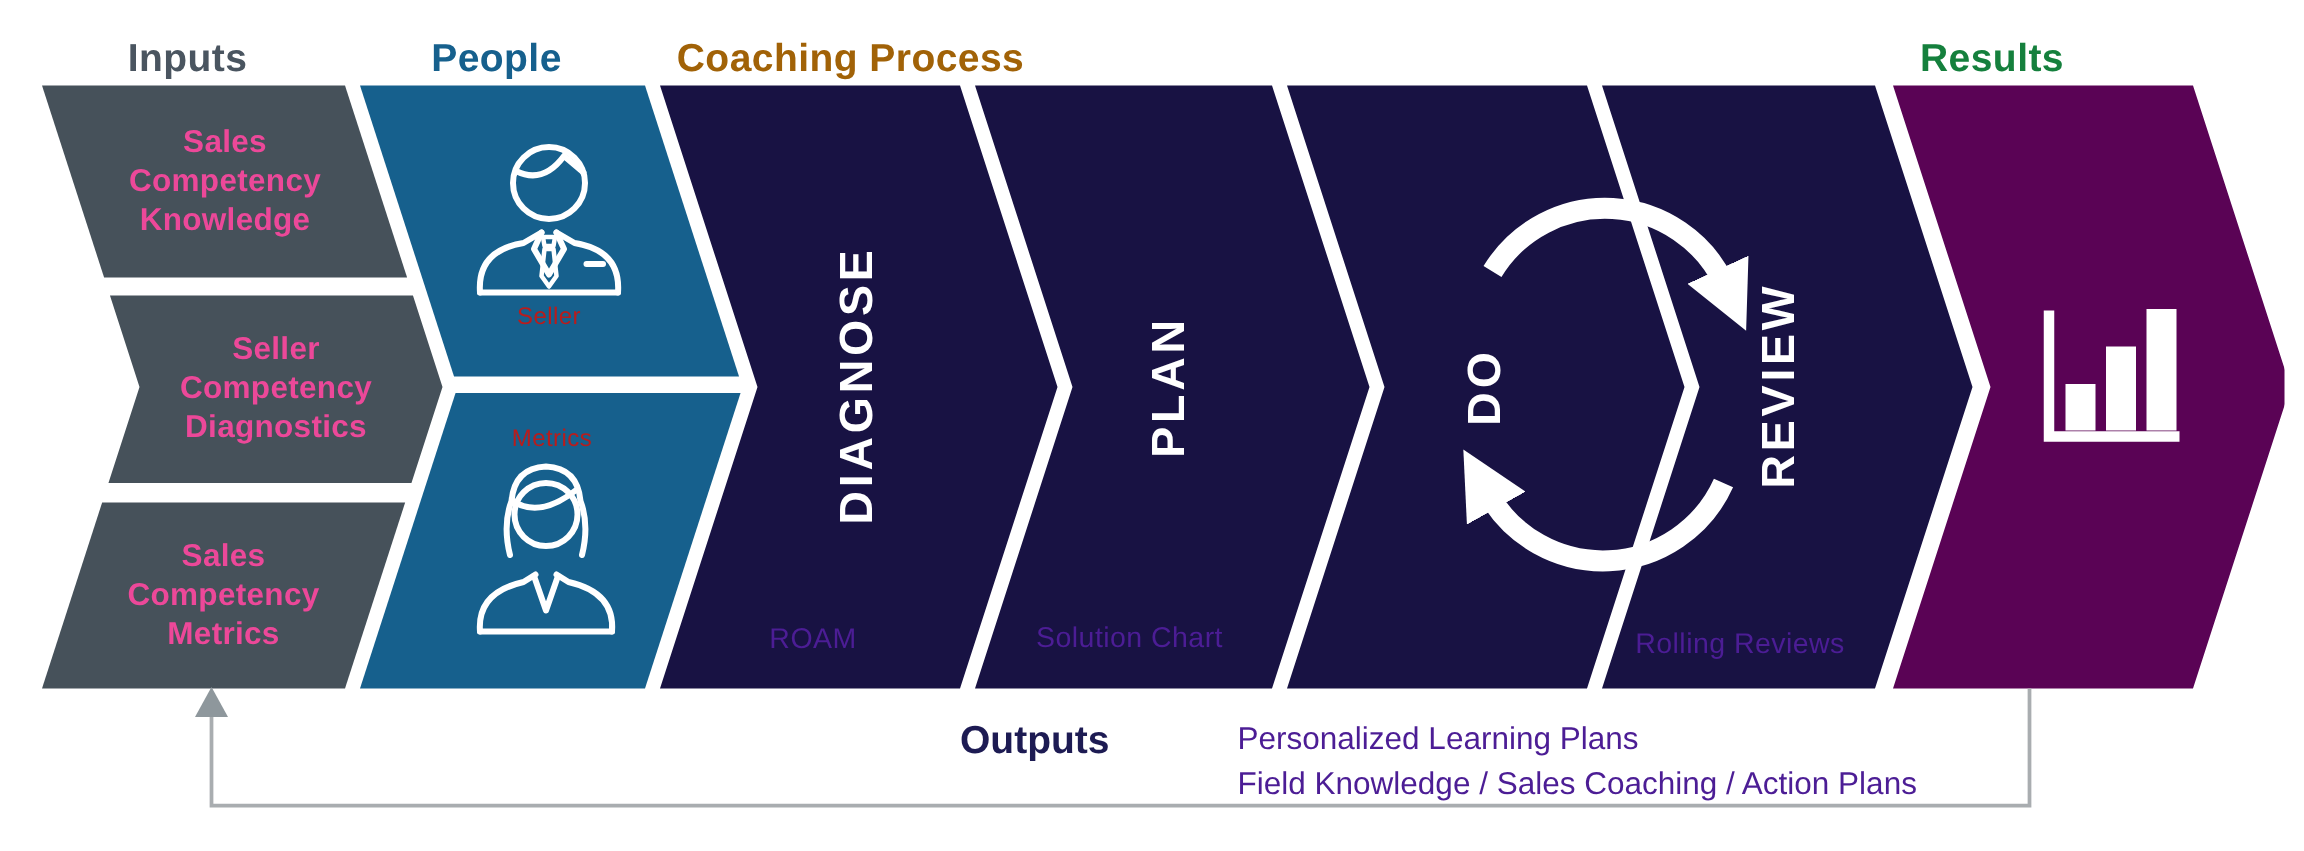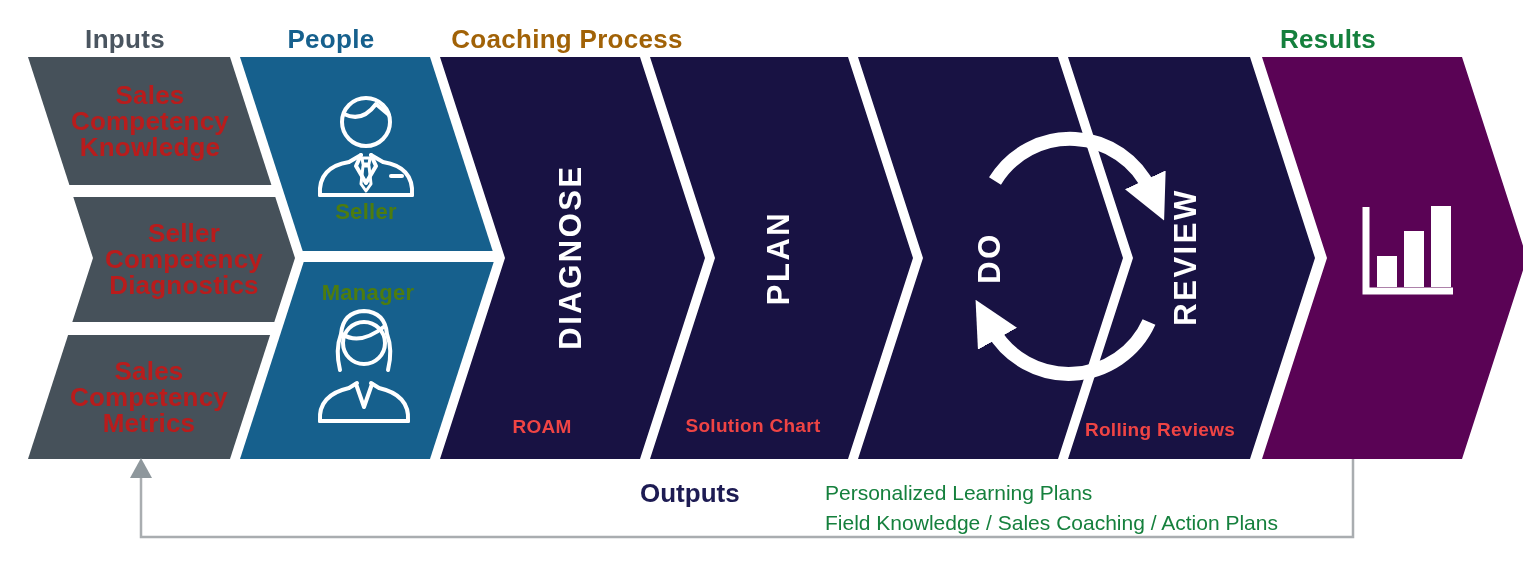--- a/index.html
+++ b/index.html
@@ -4,29 +4,29 @@
 <style>
   html,body{margin:0;padding:0;background:#ffffff;}
   .stage{
     position:relative;width:1523px;height:567px;background:#ffffff;
     font-family:"Liberation Sans",sans-serif;overflow:hidden;
   }
   .layer{position:absolute;left:0;top:0;width:1536px;height:567px;}
   .label{position:absolute;transform:translate(-50%,-50%);white-space:nowrap;}
   .hdr{font-size:26px;font-weight:700;letter-spacing:.3px;}
   .slice-label{
-    color:#b91c1c;font-size:26px;font-weight:700;text-align:center;
+    color:#ec4899;font-size:21px;font-weight:700;text-align:center;
     line-height:26px;width:160px;white-space:normal;letter-spacing:.2px;
   }
-  .role-label{color:#4d7c0f;font-size:22px;font-weight:700;letter-spacing:.3px;}
+  .role-label{color:#b91c1c;font-size:16px;font-weight:400;letter-spacing:.3px;}
   .step-label{
     color:#fff;font-size:31px;font-weight:700;letter-spacing:2.5px;
     transform:translate(-50%,-50%) rotate(-90deg);
   }
-  .sub-label{color:#ef4444;font-size:19px;font-weight:700;letter-spacing:.3px;}
+  .sub-label{color:#4c1d95;font-size:19px;font-weight:400;letter-spacing:.3px;}
   .outputs-label{
     position:absolute;left:640px;top:478px;width:160px;text-align:left;
     font-size:26px;font-weight:700;line-height:30px;
   }
   .outputs-lines{
     position:absolute;left:825px;top:478px;
     font-size:21px;font-weight:400;line-height:30px;
   }
 </style>
 </head>
@@ -98,30 +98,30 @@
   <div class="label hdr" style="left: 125px; top: 39px; color: rgb(74, 85, 96);">Inputs</div>
   <div class="label hdr" style="left: 331px; top: 39px; color: rgb(22, 96, 141);">People</div>
   <div class="label hdr" style="left: 567px; top: 39px; color: #a16207;">Coaching Process</div>
   <div class="label hdr" style="left: 1328px; top: 39px; color: #15803d;">Results</div>
 
   <div class="label slice-label" style="left:150px;top:121px">Sales Competency Knowledge</div>
   <div class="label slice-label" style="left:184px;top:259px">Seller Competency Diagnostics</div>
   <div class="label slice-label" style="left:149px;top:397px">Sales Competency Metrics</div>
 
   <div class="label role-label" style="left:366px;top:212px">Seller</div>
-  <div class="label role-label" style="left:368px;top:293px">Manager</div>
+  <div class="label role-label" style="left:368px;top:293px">Metrics</div>
 
   <div class="label step-label" style="left:571px;top:257px">DIAGNOSE</div>
   <div class="label step-label" style="left:779px;top:258px">PLAN</div>
   <div class="label step-label" style="left:990px;top:258px">DO</div>
   <div class="label step-label" style="left:1186px;top:257px">REVIEW</div>
 
   <div class="label sub-label" style="left:542px;top:427px">ROAM</div>
   <div class="label sub-label" style="left:753px;top:426px">Solution Chart</div>
   <div class="label sub-label" style="left:1160px;top:430px">Rolling Reviews</div>
 
   <div class="outputs-label" style="color: rgb(29, 27, 83);">Outputs</div>
-  <div class="outputs-lines" style="color: #15803d;">
+  <div class="outputs-lines" style="color: #4c1d95;">
     <div>Personalized Learning Plans</div>
     <div>Field Knowledge / Sales Coaching / Action Plans</div>
   </div>
 
 </div>
 
 </body></html>

